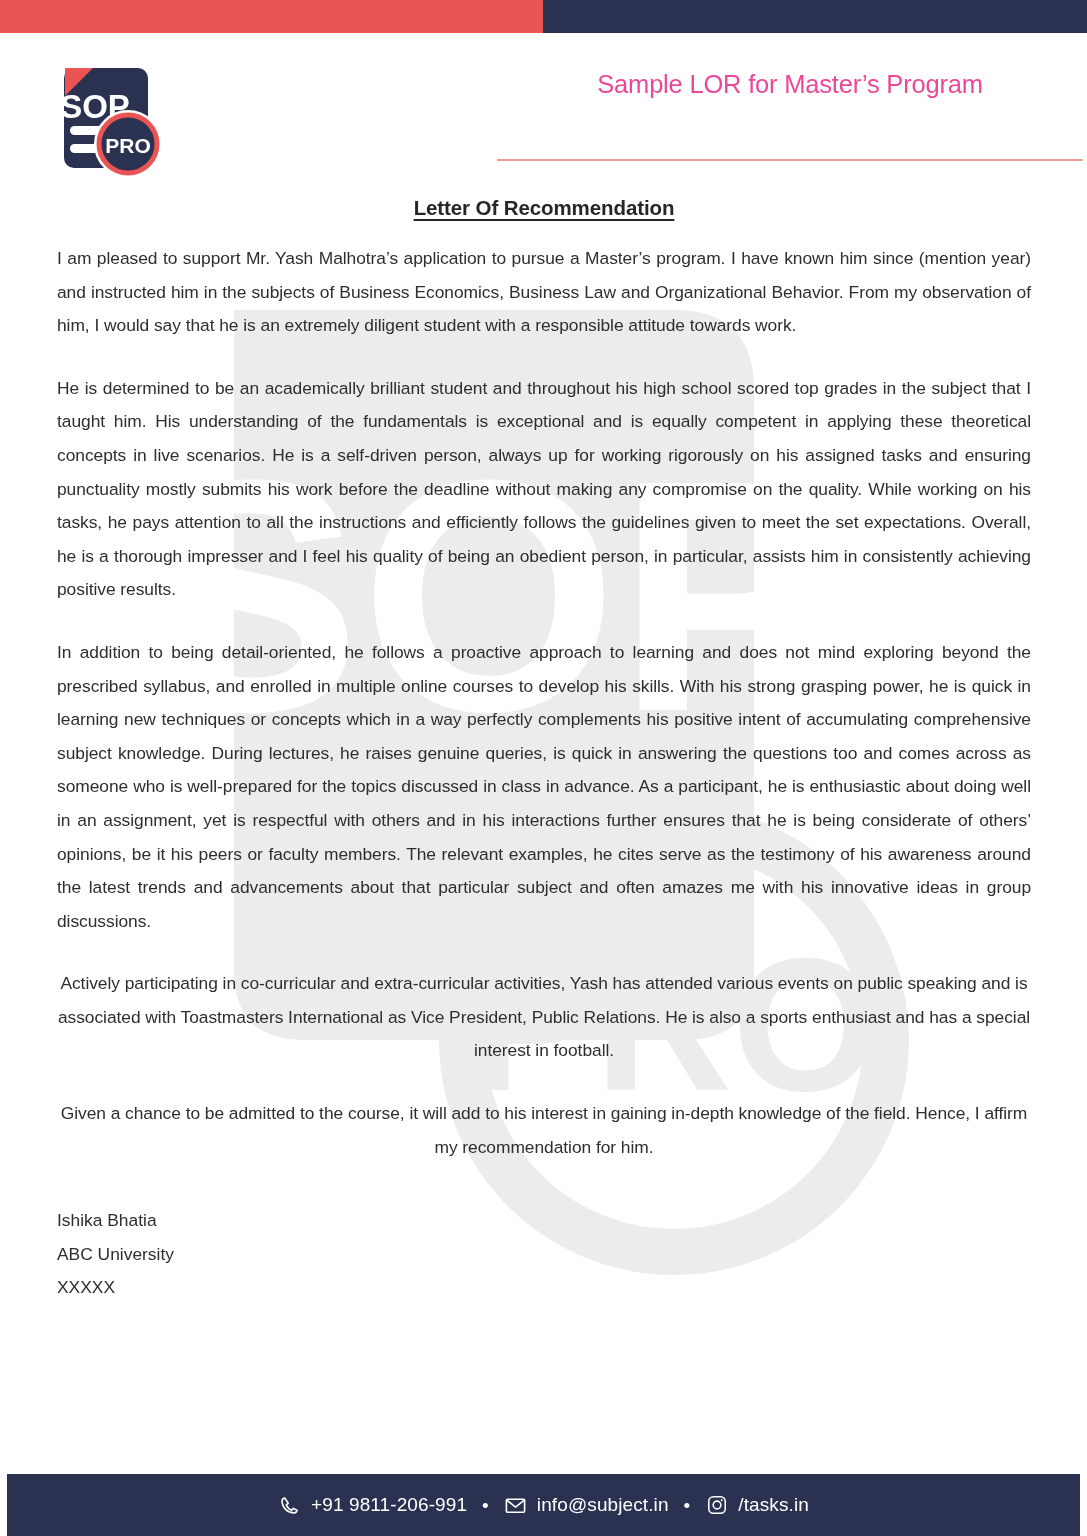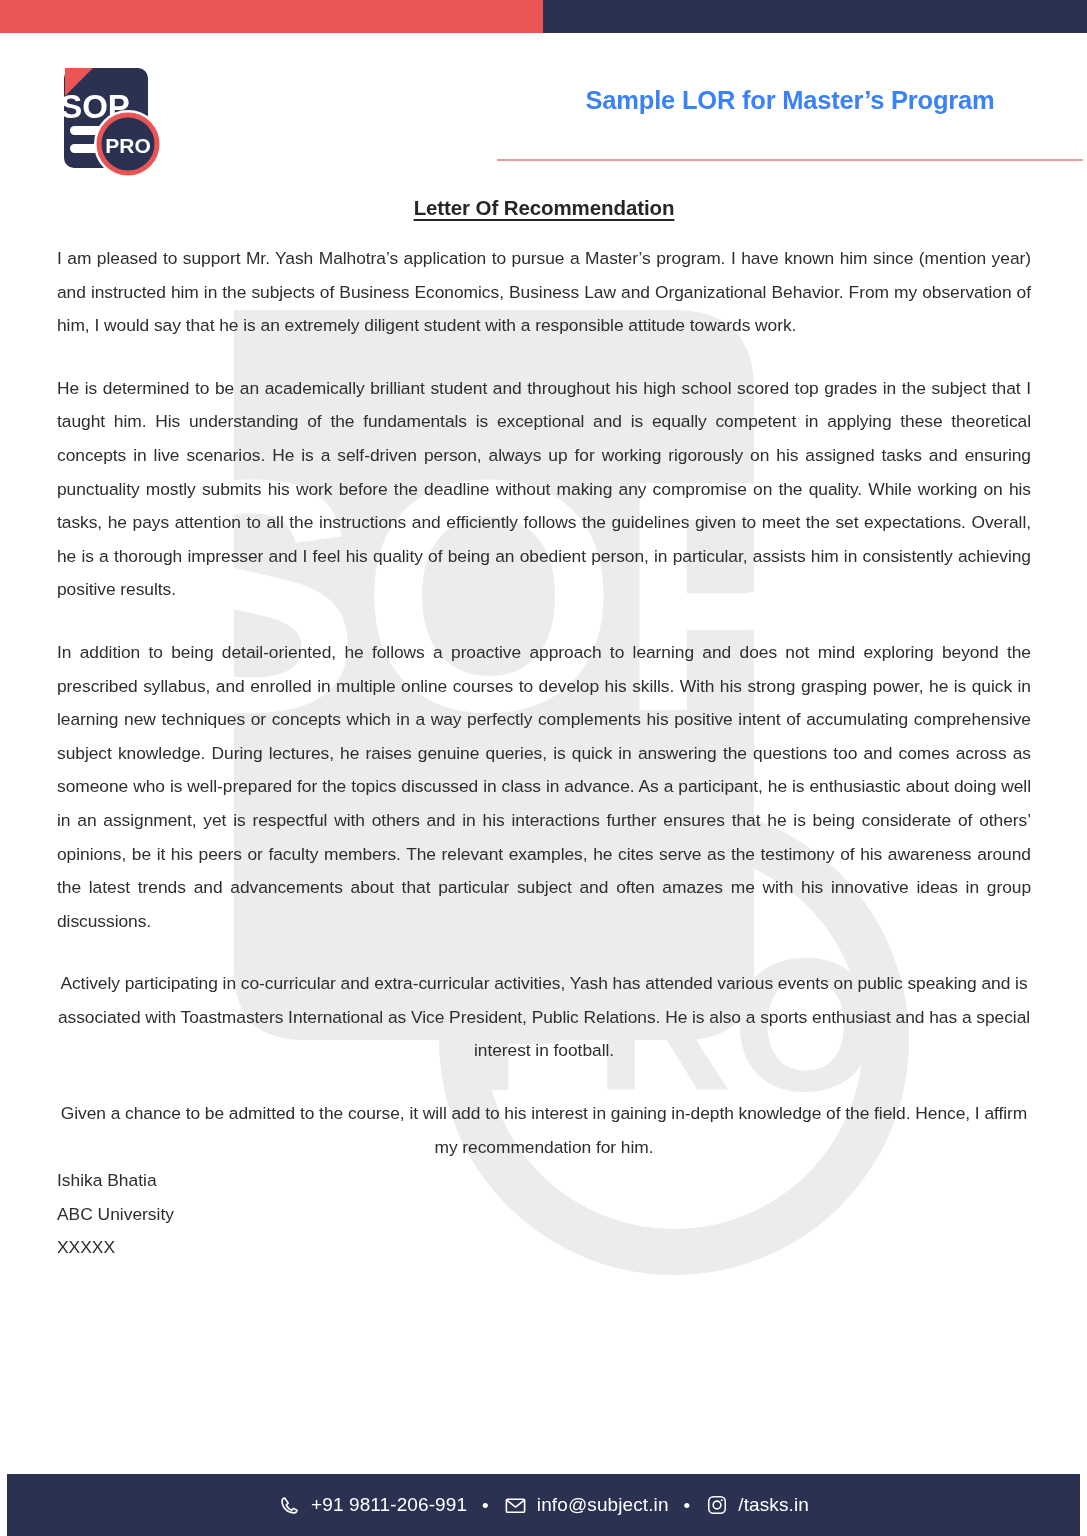--- a/index.html
+++ b/index.html
@@ -72,26 +72,26 @@
     left: 38px;
     top: 23px;
     width: 128px;
     height: 125px;
   }
   .logo svg { width: 100%; height: 100%; display: block; }
 
   .doc-title {
     position: absolute;
     left: 497px;
-    top: 52px;
+    top: 36px;
     width: 586px;
     text-align: center;
     font-size: 25.5px;
-    font-weight: bold;
-    color: #3b82f6;
+    font-weight: normal;
+    color: #ec4899;
     letter-spacing: -0.2px;
     line-height: 1.2;
   }
 
   .title-rule {
     position: absolute;
     left: 497px;
     top: 126px;
     width: 586px;
     height: 2px;
@@ -123,20 +123,21 @@
     line-height: 33.6px;
     color: #2e2e2e;
     text-align: justify;
     margin-bottom: 29px;
     letter-spacing: -0.05px;
   }
   .para:last-of-type { margin-bottom: 0; }
   .para.nojustify { text-align: center; }
 
   .signature {
+    margin-top: 40px;
   }
   .sig-line {
     font-size: 17.4px;
     line-height: 33.4px;
     color: #2e2e2e;
     text-align: left;
   }
 
   
   .footer {

